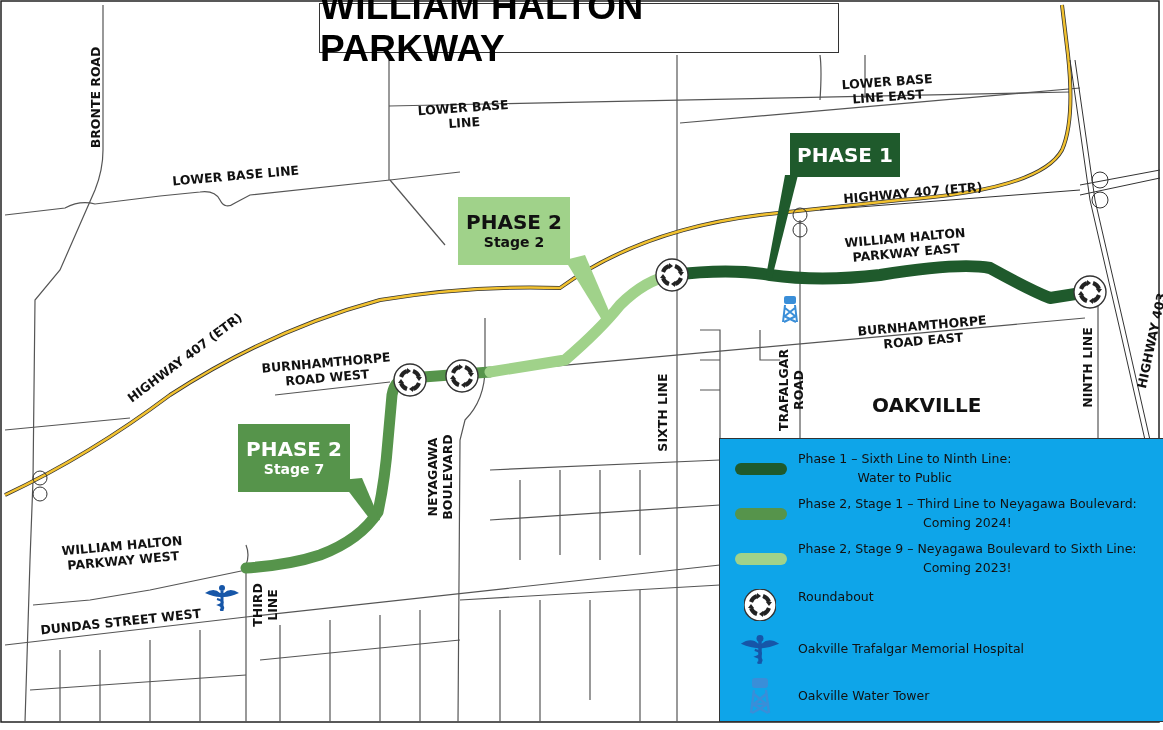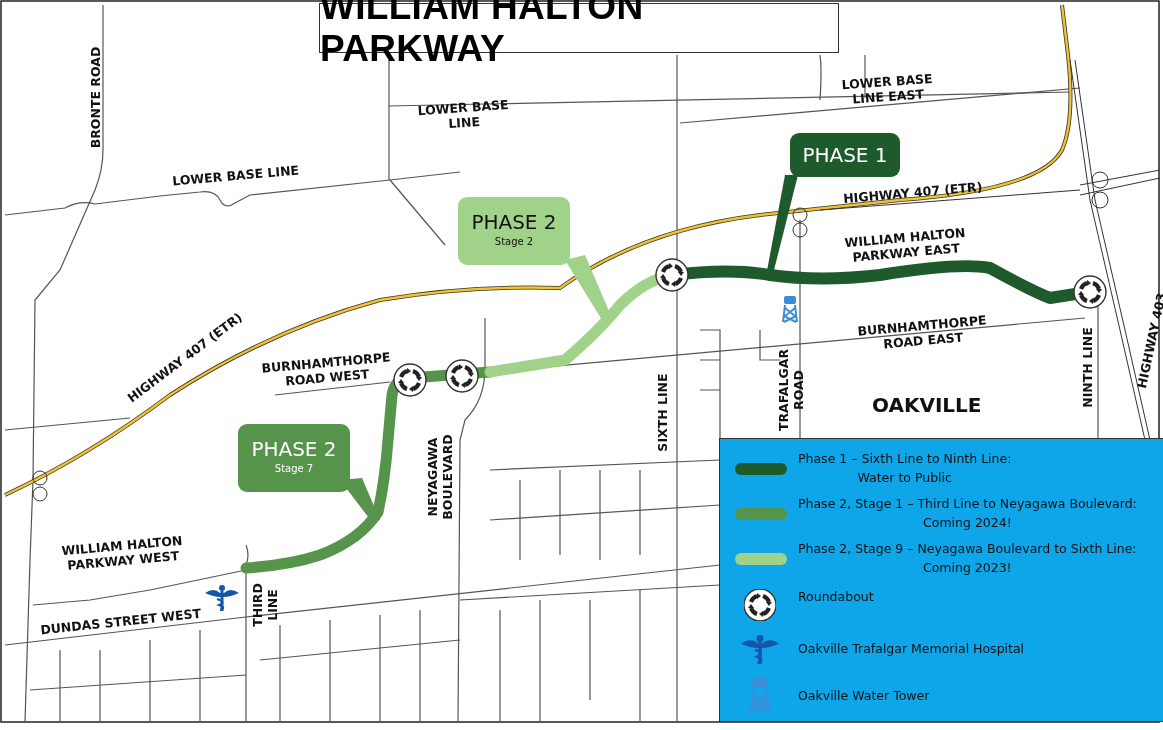--- a/index.html
+++ b/index.html
@@ -2,23 +2,23 @@
 <html><head>
 <meta charset="utf-8">
 <style>
   html,body{margin:0;padding:0;background:#fff;}
   body{width:1163px;height:730px;position:relative;overflow:hidden;font-family:"Liberation Sans",sans-serif;}
   #map{position:absolute;left:0;top:0;width:1163px;height:730px;}
   .title-box{position:absolute;left:319px;top:3px;width:520px;height:50px;background:#fff;border:1.5px solid #333;box-sizing:border-box;display:flex;align-items:center;justify-content:center;}
   .title-box span{font-family:"Liberation Sans",sans-serif;font-weight:bold;font-size:37px;color:#000;letter-spacing:0.3px;}
   .lbl{position:absolute;font-family:"DejaVu Sans",sans-serif;font-weight:bold;font-size:12.5px;color:#111;text-align:center;line-height:15px;white-space:nowrap;transform-origin:center center;}
   .city{position:absolute;font-family:"DejaVu Sans",sans-serif;font-weight:bold;font-size:20px;color:#111;}
-  .callout{position:absolute;border-radius:9px;text-align:center;display:flex;flex-direction:column;align-items:center;justify-content:center;}
+  .callout{position:absolute;border-radius:0;text-align:center;display:flex;flex-direction:column;align-items:center;justify-content:center;font-weight:bold;}
   .callout .big{font-family:"DejaVu Sans",sans-serif;font-size:20px;line-height:22px;}
-  .callout .small{font-family:"DejaVu Sans",sans-serif;font-size:10px;line-height:18px;}
+  .callout .small{font-family:"DejaVu Sans",sans-serif;font-size:14px;line-height:18px;}
   .legend{position:absolute;left:719px;top:438px;width:452px;height:284px;background:#0ea5e9;border:1.5px solid #333;box-sizing:border-box;text-align:center;}
   .leg-row{position:absolute;left:0;width:100%;display:flex;align-items:center;}
   .leg-swatch{position:absolute;left:15px;width:52px;height:12px;border-radius:6px;}
   .leg-icon{position:absolute;left:20px;width:40px;display:flex;justify-content:center;}
   .leg-text{position:absolute;left:78px;font-family:"DejaVu Sans",sans-serif;font-size:12.5px;line-height:19px;color:#111;}
 </style>
 </head>
 <body>
 
 <div id="map">

